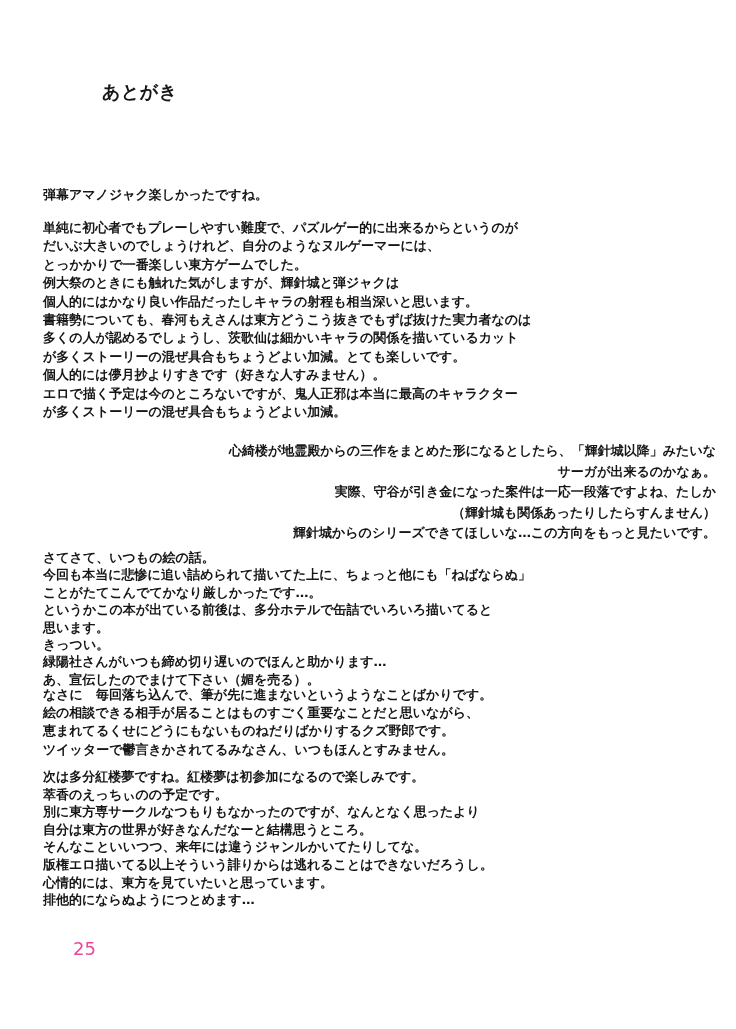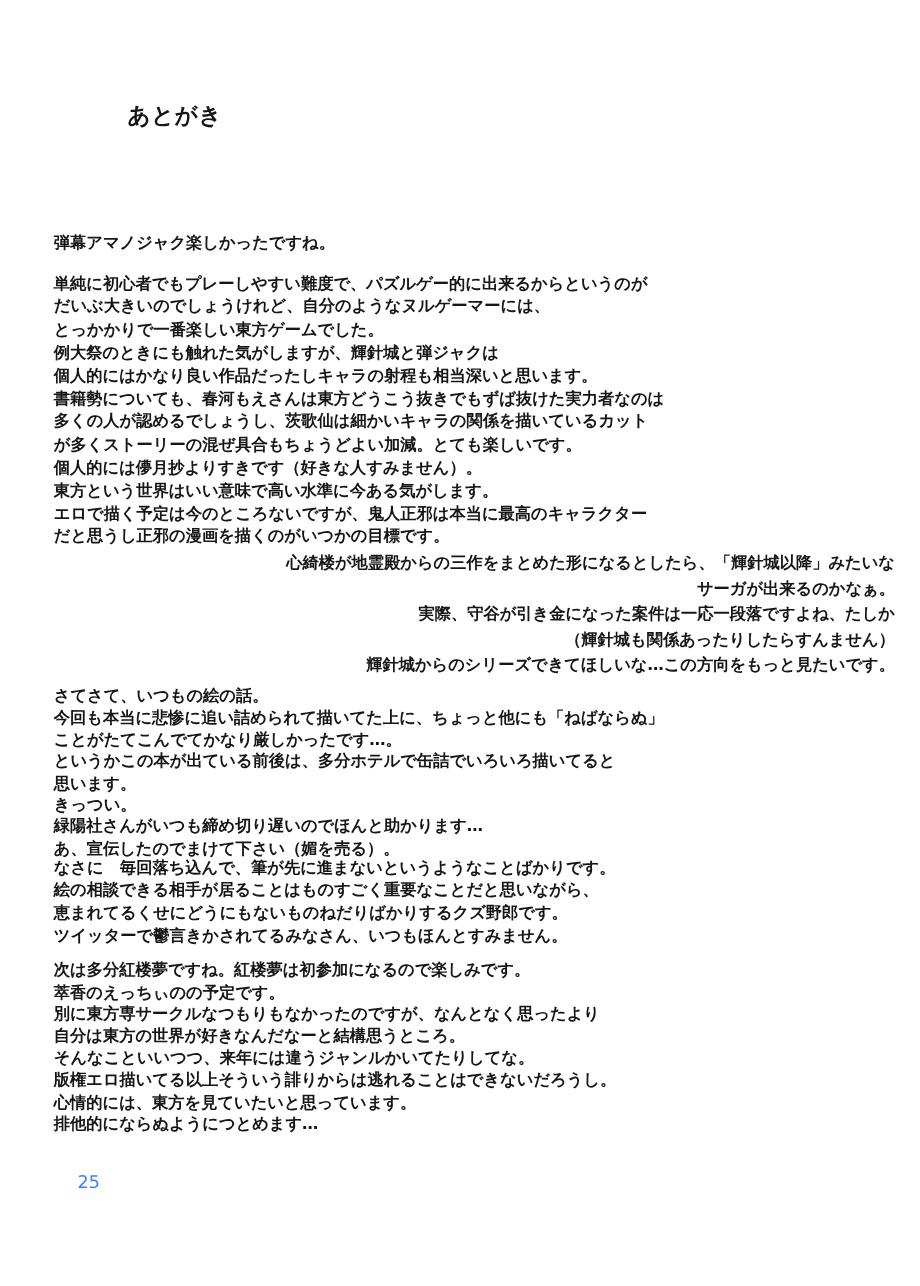--- a/index.html
+++ b/index.html
@@ -40,25 +40,25 @@
   }
   #p1 { top: 136px; line-height: 18.5px; }
   #p2 { top: 186px; line-height: 18.5px; }
   #p3 { top: 219px; line-height: 18.4px; }
   #p4 { top: 441px; line-height: 20.6px; text-align: right; }
   #p5 { top: 549px; line-height: 17.4px; }
   #p6 { top: 686px; line-height: 18.2px; }
   #p7 { top: 768px; line-height: 17.6px; }
   .page-number {
     position: absolute;
-    left: 62px;
+    left: 73px;
     top: 938px;
-    font-size: 14px;
+    font-size: 18px;
     font-weight: 400;
-    color: #3b82f6;
+    color: #ec4899;
   }
 </style>
 </head>
 <body>
 
 <div class="page">
   <div class="title">あとがき</div>
 
 
   <div class="para" id="p2">
@@ -68,23 +68,22 @@
   <div class="para" id="p3">
       <div class="line">単純に初心者でもプレーしやすい難度で、パズルゲー的に出来るからというのが</div>
       <div class="line">だいぶ大きいのでしょうけれど、自分のようなヌルゲーマーには、</div>
       <div class="line">とっかかりで一番楽しい東方ゲームでした。</div>
       <div class="line">例大祭のときにも触れた気がしますが、輝針城と弾ジャクは</div>
       <div class="line">個人的にはかなり良い作品だったしキャラの射程も相当深いと思います。</div>
       <div class="line">書籍勢についても、春河もえさんは東方どうこう抜きでもずば抜けた実力者なのは</div>
       <div class="line">多くの人が認めるでしょうし、茨歌仙は細かいキャラの関係を描いているカット</div>
       <div class="line">が多くストーリーの混ぜ具合もちょうどよい加減。とても楽しいです。</div>
       <div class="line">個人的には儚月抄よりすきです（好きな人すみません）。</div>
-      <div class="line">東方という世界はいい意味で高い水準に今ある気がします。</div>
       <div class="line">エロで描く予定は今のところないですが、鬼人正邪は本当に最高のキャラクター</div>
-      <div class="line">だと思うし正邪の漫画を描くのがいつかの目標です。</div>
+      <div class="line">が多くストーリーの混ぜ具合もちょうどよい加減。</div>
     </div>
 
   <div class="para" id="p4">
       <div class="line">心綺楼が地霊殿からの三作をまとめた形になるとしたら、「輝針城以降」みたいな</div>
       <div class="line">サーガが出来るのかなぁ。</div>
       <div class="line">実際、守谷が引き金になった案件は一応一段落ですよね、たしか</div>
       <div class="line">（輝針城も関係あったりしたらすんません）</div>
       <div class="line">輝針城からのシリーズできてほしいな…この方向をもっと見たいです。</div>
     </div>
 

